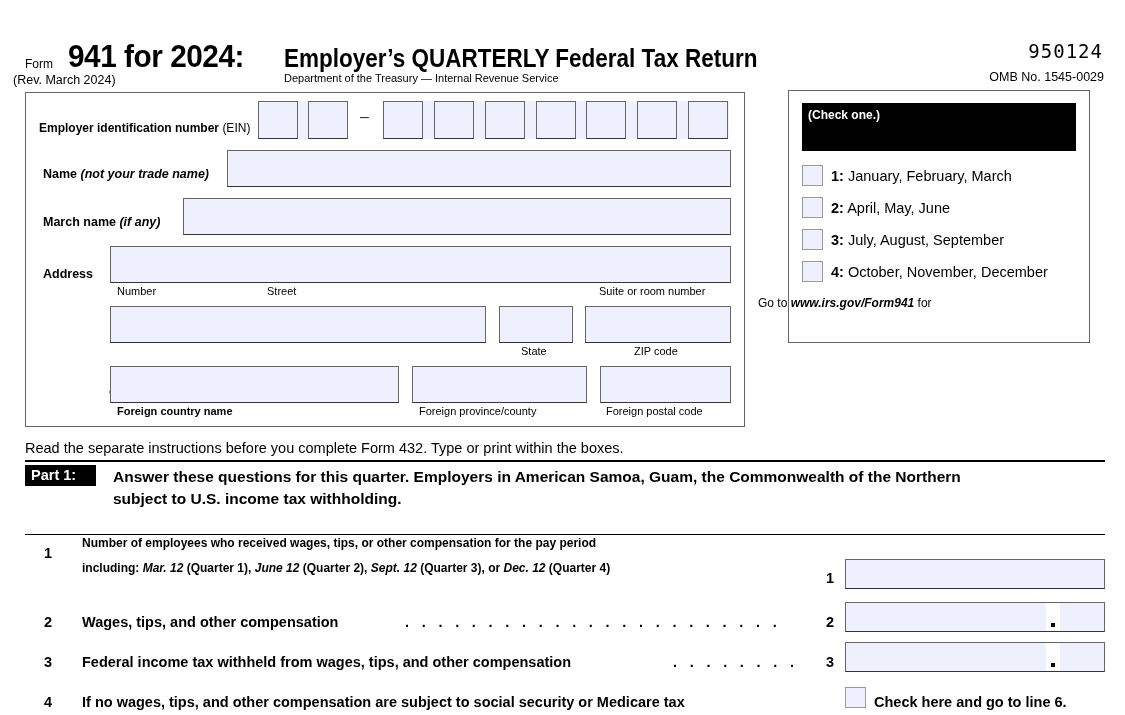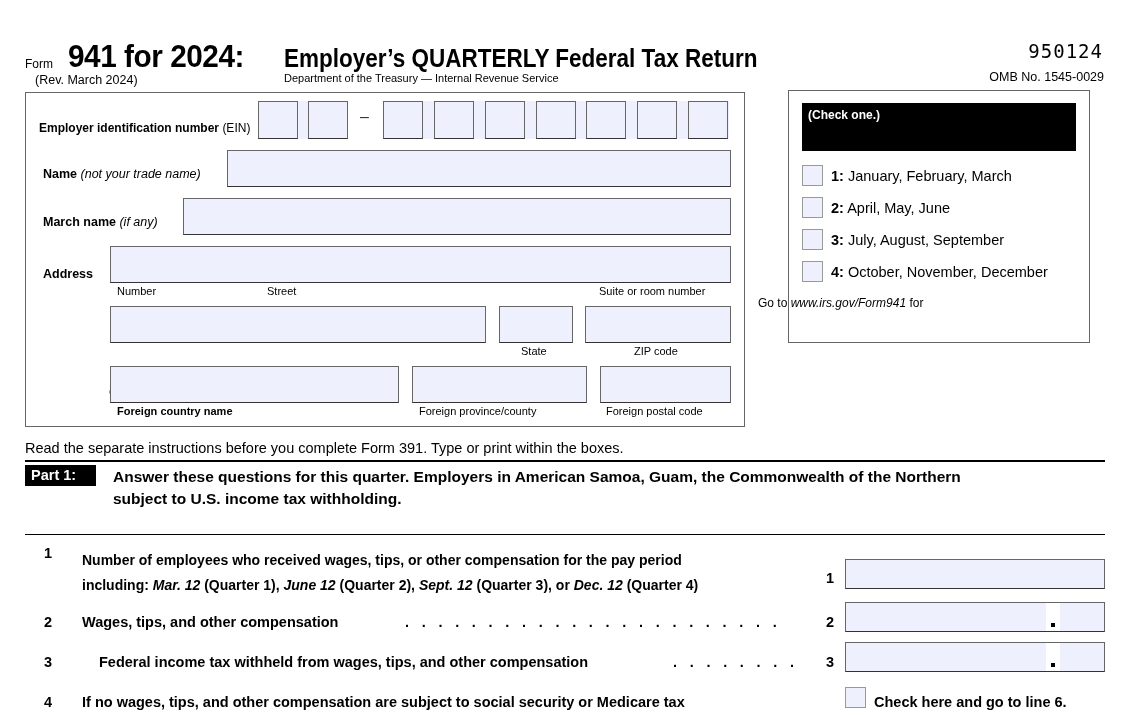--- a/index.html
+++ b/index.html
@@ -4,29 +4,29 @@
 <style>
   * { box-sizing: border-box; margin: 0; padding: 0; }
   html, body { width: 1125px; height: 715px; overflow: hidden; background: #ffffff; }
   body { position: relative; font-family: "Liberation Sans", sans-serif; color: #000; }
   .abs { position: absolute; }
   .field { position: absolute; background: #eef1fd; border: 1px solid #666; border-bottom: 1.5px solid #333; }
   .cb { position: absolute; width: 21px; height: 21px; background: #eef1fd; border: 1.5px solid #999; }
   .small { font-size: 11px; }
   .lbl { font-size: 12.5px; }
   .b { font-weight: bold; }
-  .i { font-style: italic; }
+  .i { font-style: italic; font-weight: bold; }
 </style>
 </head>
 <body>
 
 <div class="abs" style="left:25px;top:57px;font-size:12px;">Form</div>
 <div class="abs" style="left:68px;top:38px;font-size:32px;font-weight:bold;letter-spacing:-0.5px;transform:scaleX(0.93);transform-origin:left;">941 for 2024:</div>
 <div class="abs" style="left:284px;top:44px;font-size:25px;font-weight:bold;transform:scaleX(0.9);transform-origin:left;white-space:nowrap;">Employer’s QUARTERLY Federal Tax Return</div>
-<div class="abs" style="left:35px;top:73px;font-size:12.5px;">(Rev. March 2024)</div>
+<div class="abs" style="left:13px;top:73px;font-size:12.5px;">(Rev. March 2024)</div>
 <div class="abs" style="left:284px;top:72px;font-size:11px;">Department of the Treasury — Internal Revenue Service</div>
 <div class="abs" style="right:22px;top:40px;font-family:'DejaVu Sans Mono',monospace;font-size:19px;letter-spacing:1px;">950124</div>
 <div class="abs" style="right:21px;top:70px;font-size:12.5px;">OMB No. 1545-0029</div>
 
 <div class="abs" style="left:25px;top:92px;width:720px;height:335px;border:1px solid #666;"></div>
 
 <div class="abs lbl" style="left:39px;top:121px;font-size:12px;white-space:nowrap;">
   <span class="b">Employer identification number</span>
   <span>(EIN)</span>
 </div>
@@ -98,50 +98,50 @@
 <div class="cb" style="left:802px;top:261px;"></div>
 <div class="abs" style="left:831px;top:264px;font-size:14.5px;white-space:nowrap;">
   <span class="b">4:</span>
   <span>October, November, December</span>
 </div>
 
 <div class="abs" style="left:758px;top:294px;font-size:12px;line-height:18px;white-space:nowrap;">
   <div><span>Go to </span><span class="i">www.irs.gov/Form941</span><span> for</span></div>
 </div>
 
-<div class="abs" style="left:25px;top:440px;font-size:14.5px;white-space:nowrap;">Read the separate instructions before you complete Form 391. Type or print within the boxes.</div>
+<div class="abs" style="left:25px;top:440px;font-size:14.5px;white-space:nowrap;">Read the separate instructions before you complete Form 432. Type or print within the boxes.</div>
 <div class="abs" style="left:25px;top:460px;width:1080px;height:2px;background:#000;"></div>
 
 <div class="abs" style="left:25px;top:465px;width:71px;height:21px;background:#000;color:#fff;font-size:14.5px;font-weight:bold;padding:2px 0 0 6px;">Part 1:</div>
 <div class="abs b" style="left:113px;top:466px;font-size:15.5px;line-height:22px;white-space:nowrap;">
   <div>Answer these questions for this quarter. Employers in American Samoa, Guam, the Commonwealth of the Northern</div>
   <div>subject to U.S. income tax withholding.</div>
 </div>
 <div class="abs" style="left:25px;top:534px;width:1080px;height:1px;background:#000;"></div>
 
 <div class="abs b" style="left:44px;top:545px;font-size:14.5px;">1</div>
-<div class="abs b" style="left:82px;top:548px;font-size:14px;line-height:25px;white-space:nowrap;">
+<div class="abs b" style="left:82px;top:531px;font-size:12px;line-height:25px;white-space:nowrap;">
   <div>Number of employees who received wages, tips, or other compensation for the pay period</div>
   <div><span>including: </span><span class="i">Mar. 12</span><span> (Quarter 1), </span><span class="i">June 12</span><span> (Quarter 2), </span><span class="i">Sept. 12</span><span> (Quarter 3), or </span><span class="i">Dec. 12</span><span> (Quarter 4)</span></div>
 </div>
 <div class="abs b" style="left:826px;top:570px;font-size:14.5px;">1</div>
 <div class="field" style="left:845px;top:559px;width:260px;height:30px;"></div>
 
 <div class="abs b" style="left:44px;top:614px;font-size:14.5px;">2</div>
 <div class="abs b" style="left:82px;top:614px;font-size:14.5px;white-space:nowrap;">Wages, tips, and other compensation</div>
 <div class="abs b" style="left:405px;top:614px;font-size:14.5px;white-space:pre;letter-spacing:0.15px;">.   .   .   .   .   .   .   .   .   .   .   .   .   .   .   .   .   .   .   .   .   .   .</div>
 <div class="abs b" style="left:826px;top:614px;font-size:14.5px;">2</div>
 <div class="field" style="left:845px;top:602px;width:201px;height:30px;border-right:none;"></div>
 <div class="abs" style="left:1046px;top:602px;width:14px;height:30px;background:#fff;border-top:1px solid #666;border-bottom:1.5px solid #333;">
   <div style="position:absolute;left:5px;bottom:4px;width:4px;height:4px;background:#000;"></div>
 </div>
 <div class="field" style="left:1060px;top:602px;width:45px;height:30px;border-left:none;"></div>
 
 <div class="abs b" style="left:44px;top:654px;font-size:14.5px;">3</div>
-<div class="abs b" style="left:82px;top:654px;font-size:14.5px;white-space:nowrap;margin-left:17px;">Federal income tax withheld from wages, tips, and other compensation</div>
+<div class="abs b" style="left:82px;top:654px;font-size:14.5px;white-space:nowrap;">Federal income tax withheld from wages, tips, and other compensation</div>
 <div class="abs b" style="left:673px;top:654px;font-size:14.5px;white-space:pre;letter-spacing:0.15px;">.   .   .   .   .   .   .   .</div>
 <div class="abs b" style="left:826px;top:654px;font-size:14.5px;">3</div>
 <div class="field" style="left:845px;top:642px;width:201px;height:30px;border-right:none;"></div>
 <div class="abs" style="left:1046px;top:642px;width:14px;height:30px;background:#fff;border-top:1px solid #666;border-bottom:1.5px solid #333;">
   <div style="position:absolute;left:5px;bottom:4px;width:4px;height:4px;background:#000;"></div>
 </div>
 <div class="field" style="left:1060px;top:642px;width:45px;height:30px;border-left:none;"></div>
 
 <div class="abs b" style="left:44px;top:694px;font-size:14.5px;">4</div>
 <div class="abs b" style="left:82px;top:694px;font-size:14.5px;white-space:nowrap;">If no wages, tips, and other compensation are subject to social security or Medicare tax</div>

